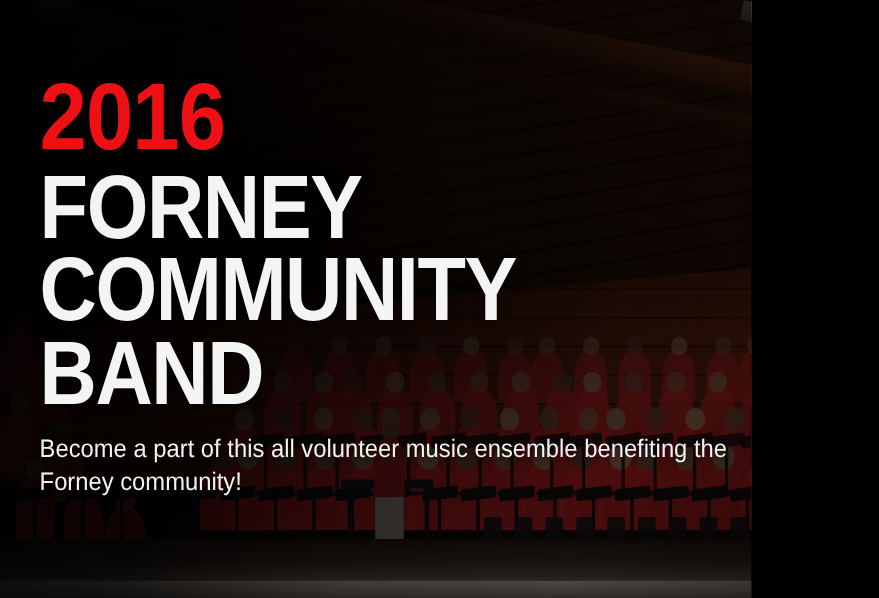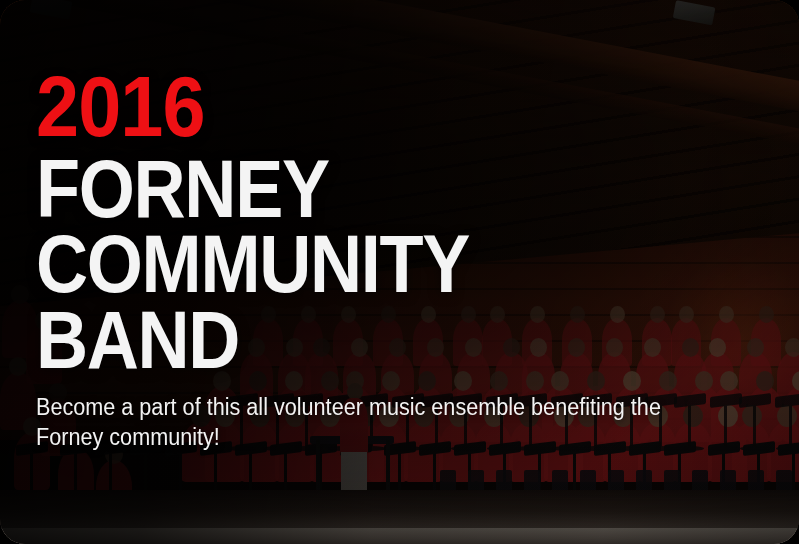--- a/index.html
+++ b/index.html
@@ -6,25 +6,24 @@
     margin: 0;
     padding: 0;
     background: #000;
   }
   body {
     font-family: "Liberation Sans", sans-serif;
   }
 
   #hero {
     position: relative;
-    width: 799px;
+    width: 683px;
     height: 544px;
     overflow: hidden;
     background: #0a0605;
-    border-radius: 25px;
   }
 
   
   .photo {
     position: absolute;
     inset: 0;
     overflow: hidden;
   }
 
   

